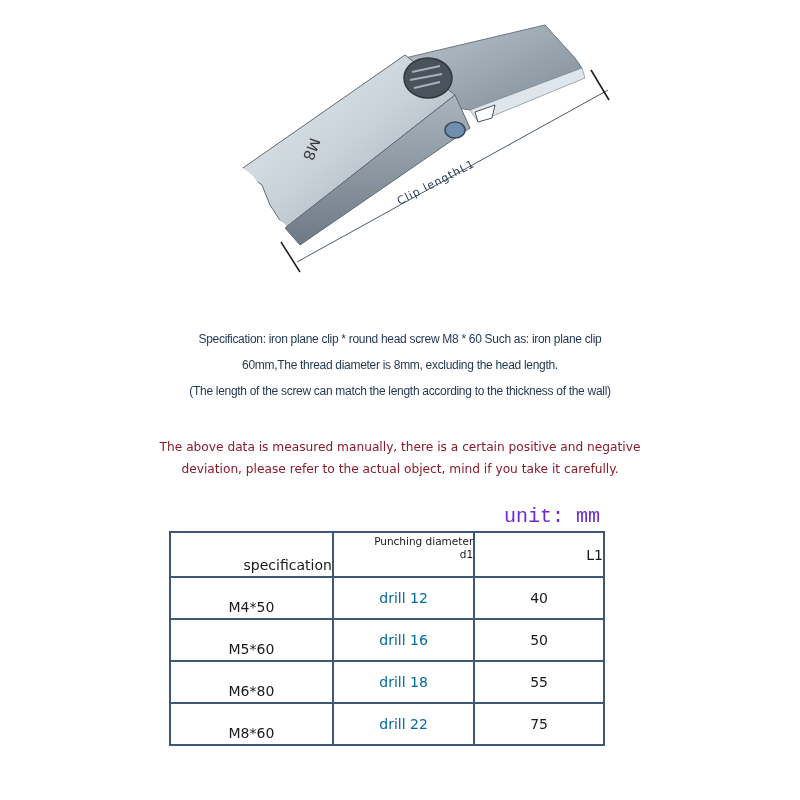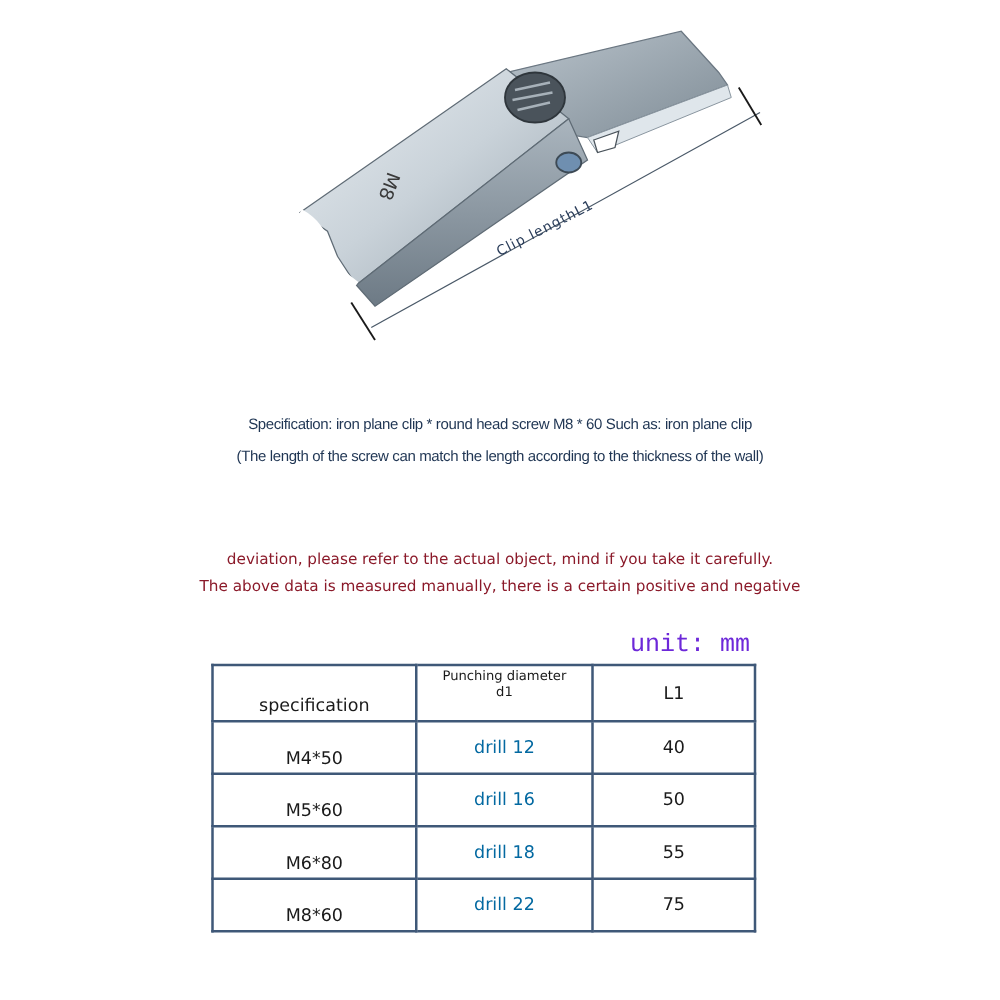--- a/index.html
+++ b/index.html
@@ -8,21 +8,21 @@
   .clip-label { position:absolute; left:395px; top:196px; transform:rotate(-27deg); transform-origin:left top; font-family:"DejaVu Sans", sans-serif; font-size:11px; letter-spacing:1px; color:#2a3d5a; white-space:nowrap; }
   .m8-label { position:absolute; left:300px; top:140px; transform:rotate(110deg); font-family:"DejaVu Sans", sans-serif; font-size:15px; color:#3a3a3a; }
   .spec-block { position:absolute; left:0; top:326px; width:800px; text-align:center; color:#1f3553; font-family:"Liberation Sans", sans-serif; font-size:12px; line-height:26px; letter-spacing:-0.3px; }
   .note-block { position:absolute; left:0; top:436px; width:690px; text-align:center; color:#8b1a2a; font-family:"DejaVu Sans", sans-serif; font-size:12.2px; line-height:22px; }
   .unit-label { position:absolute; left:504px; top:505px; color:#6d28d9; font-family:Liberation Mono, monospace; font-size:20px; }
   table.spec-table { position:absolute; left:169px; top:531px; width:436px; border-collapse:collapse; }
   .spec-table td { border:2px solid #3f5878; text-align:center; padding:0; height:37px; font-family:"DejaVu Sans", sans-serif; }
   .spec-table td.c1 { width:163px; font-size:14px; color:#1a1a1a; vertical-align:bottom; padding-bottom:3px; }
   .spec-table td.c2 { width:142px; font-size:14px; color:#0369a1; }
   .spec-table td.c3 { width:131px; font-size:14px; color:#1a1a1a;margin-left:28px; }
-  .spec-table tr.header td { height:40px; }
+  .spec-table tr.header td { height:40px;text-align:right; }
   .spec-table tr.header td.c2 { font-size:10.5px; line-height:13px; color:#1a1a1a; vertical-align:top; padding-top:2px; }
 </style>
 </head>
 <body>
 
 <div class="product-figure">
   <svg width="800" height="300" viewBox="0 0 800 300">
     <defs>
       <linearGradient id="metalA" x1="0" y1="0" x2="1" y2="1">
         <stop offset="0" stop-color="#e9eef2"></stop>
@@ -58,26 +58,27 @@
     <line x1="297" y1="262" x2="608" y2="90" stroke="#4a5968" stroke-width="1"></line>
     <line x1="281" y1="242" x2="300" y2="272" stroke="#1a1a1a" stroke-width="1.5"></line>
     <line x1="591" y1="70" x2="609" y2="100" stroke="#1a1a1a" stroke-width="1.5"></line>
   </svg>
   <div class="m8-label">M8</div>
   <div class="clip-label">Clip lengthL1</div>
 </div>
 
 <div class="spec-block">
   <div>Specification: iron plane clip * round head screw M8 * 60 Such as: iron  plane clip</div>
+  <div>60mm,The thread diameter is 8mm, excluding the head length.</div>
   <div>(The length of the screw can match the length according to the thickness of the wall)</div>
 </div>
 
 <div class="note-block" style="left:55px;">
+  <div>The above data is measured manually, there is a certain positive and negative</div>
   <div>deviation, please refer to the actual object, mind if you take it carefully.</div>
-  <div>The above data is measured manually, there is a certain positive and negative</div>
 </div>
 
 <div class="unit-label">unit:  mm</div>
 
 <table class="spec-table">
   <tbody>
       <tr class="header">
     <td class="c1">specification</td>
     <td class="c2">
       <div>Punching diameter</div>

